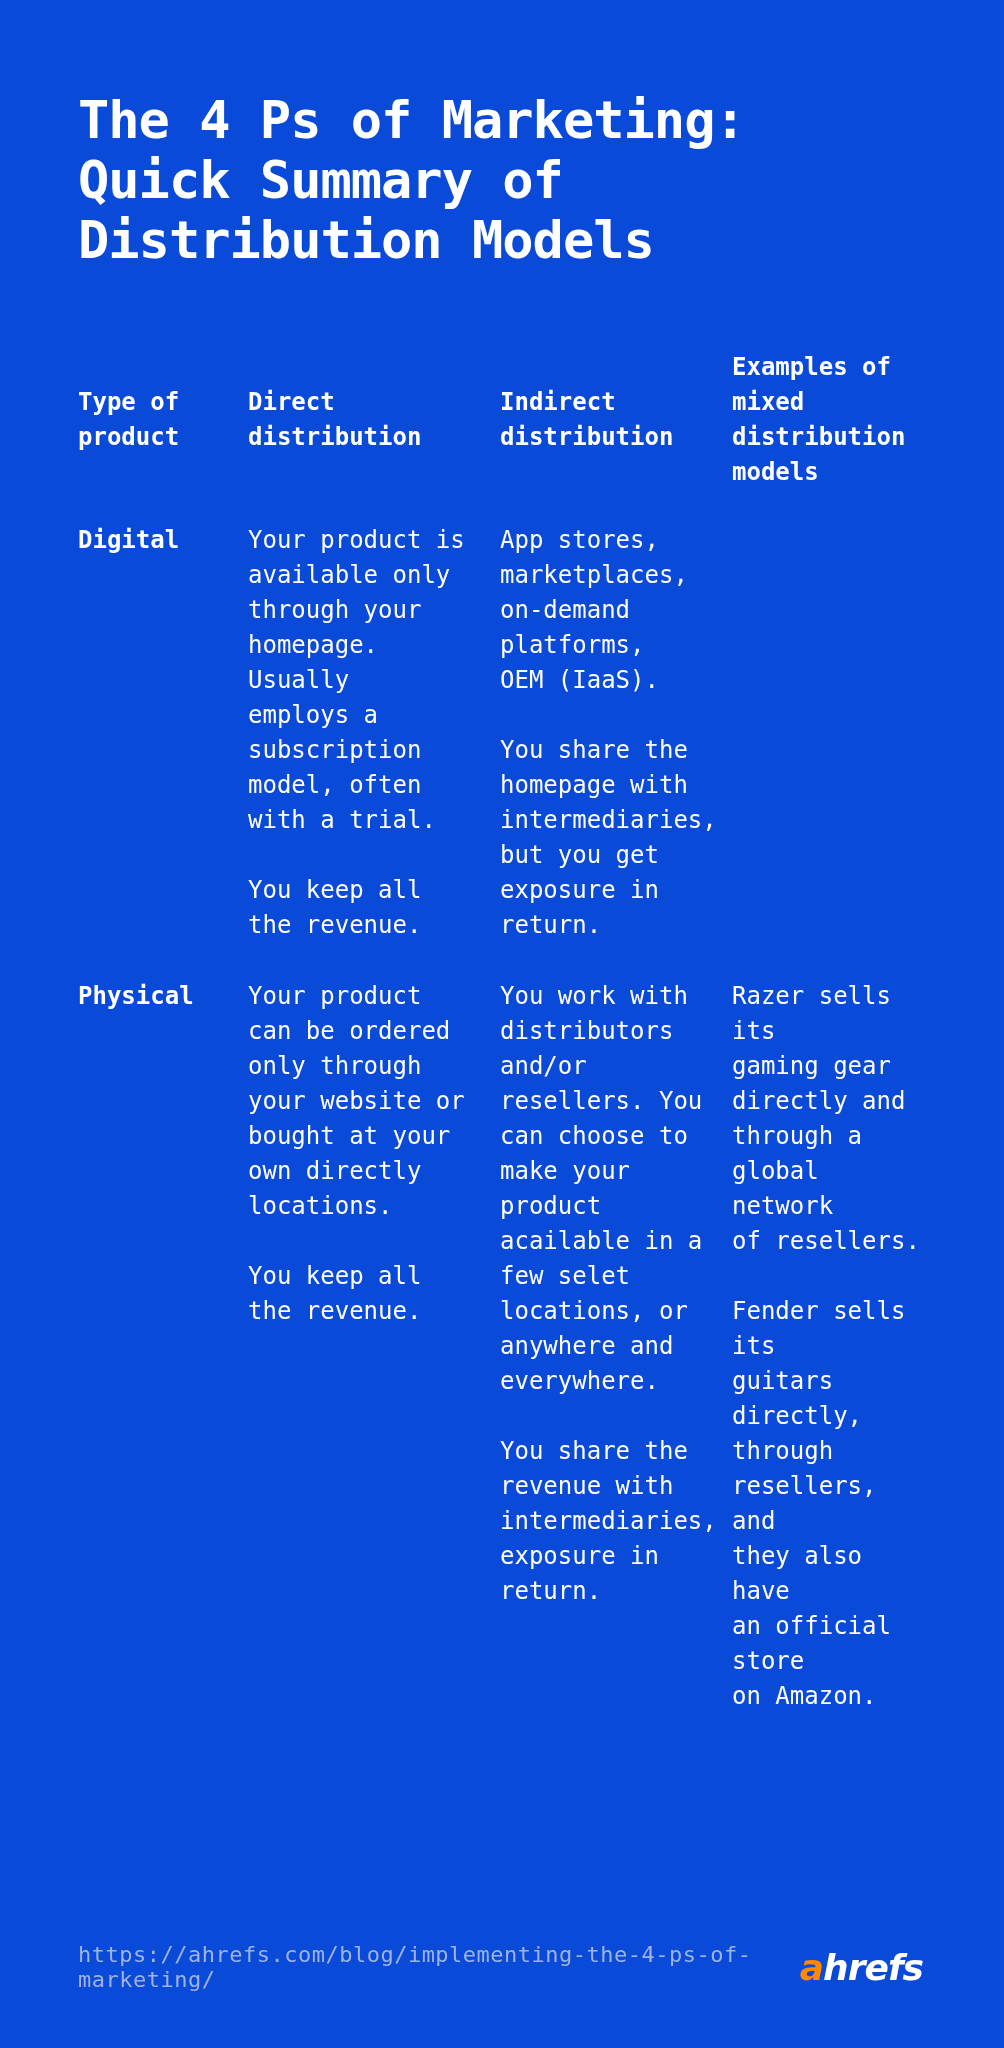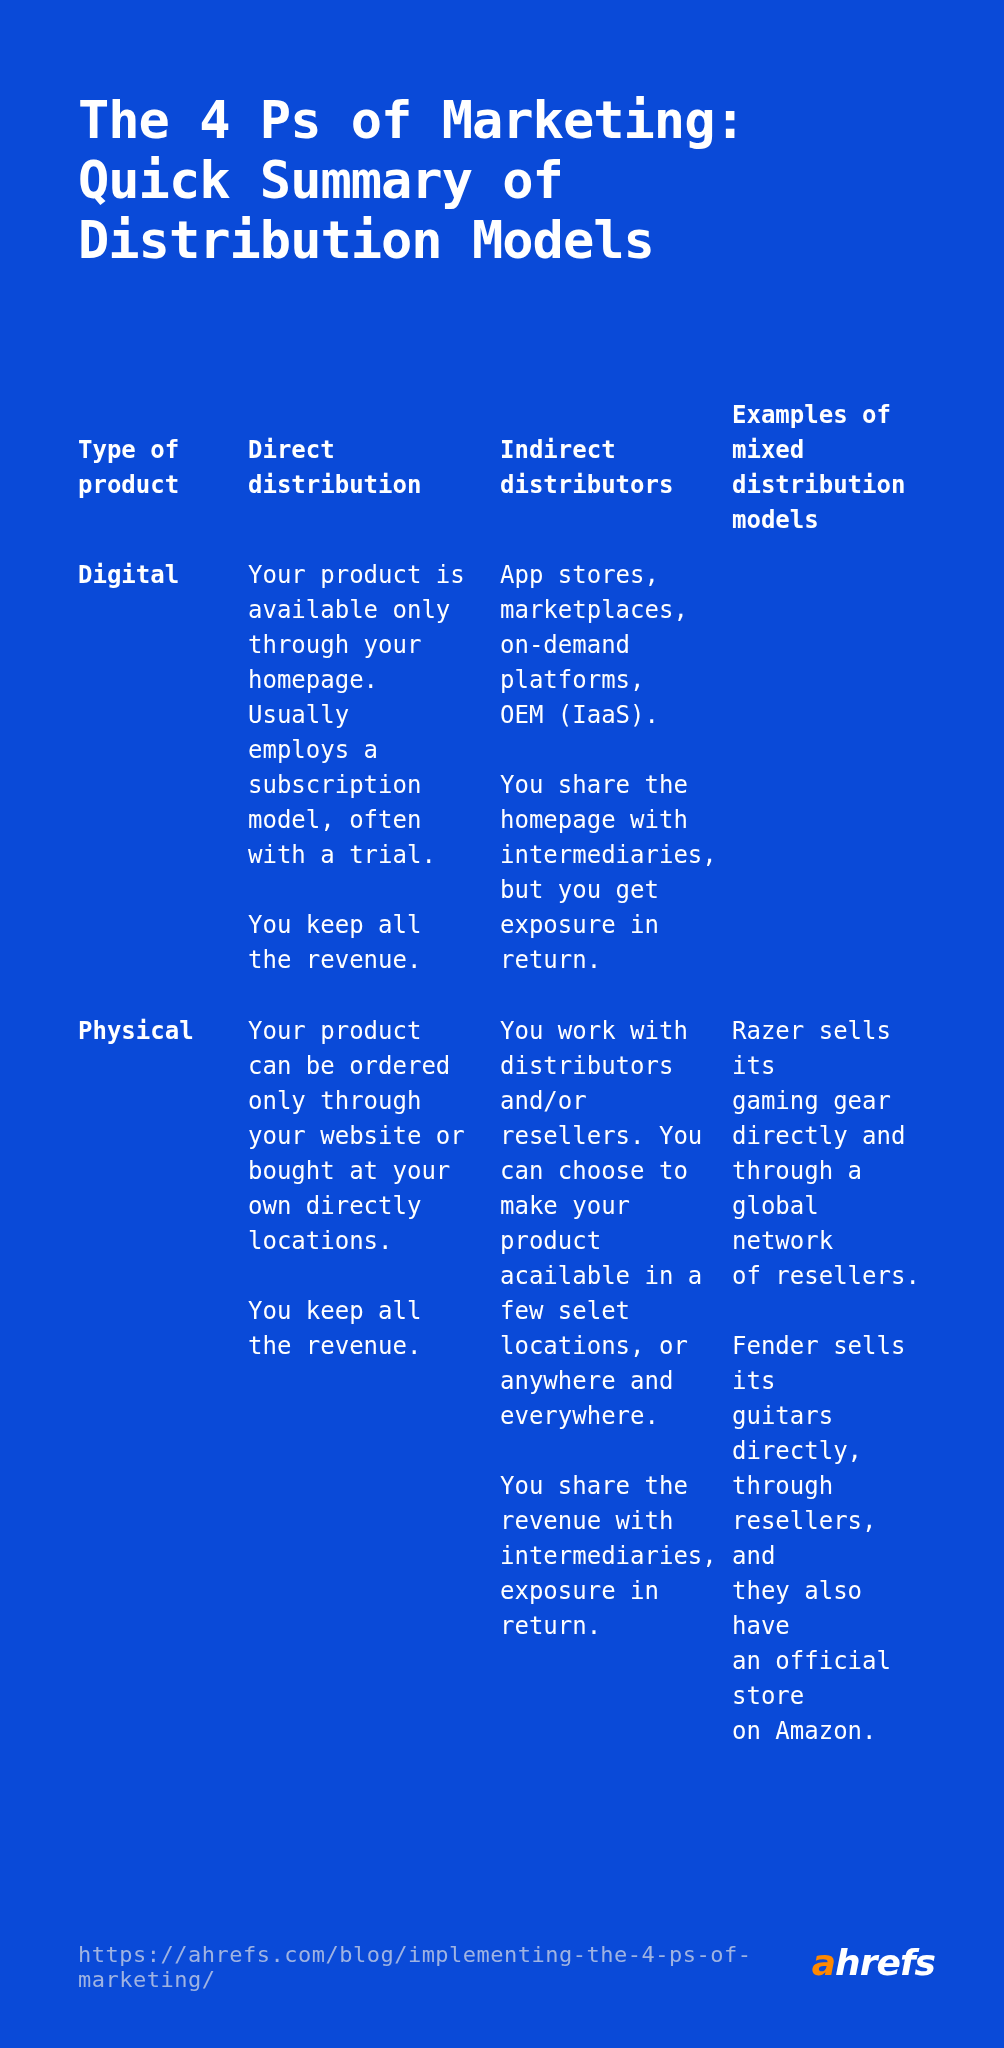--- a/index.html
+++ b/index.html
@@ -23,41 +23,40 @@
     letter-spacing: -1px;
     white-space: pre-line;
   }
   .table { display: grid; grid-template-columns: 170px 252px 232px 1fr; }
   .header-row { margin-top: 80px; align-items: end; }
   .hcell {
     font-weight: bold;
     font-size: 24px;
     line-height: 35px;
     white-space: pre-line;
-    margin-top: 48px;
   }
   .hcell.raised { margin-bottom: 35px; }
   .body-row { align-items: start; }
-  .row-digital  { margin-top: 20px; }
+  .row-digital  { margin-top: 33px; }
   .row-physical { margin-top: 36px; }
   .cell {
     font-size: 24px;
     line-height: 35px;
     white-space: pre-line;
     padding-right: 14px;
   }
   .row-label { font-weight: bold; }
   .footer {
     position: absolute;
     left: 78px;
-    right: 46px;
+    right: 58px;
     bottom: 56px;
     display: flex;
     justify-content: space-between;
-    align-items: flex-start;
+    align-items: center;
   }
   .source-url {
     font-size: 22px;
     color: #9fb3e2;
     text-decoration: none;
     letter-spacing: 0.5px;
   }
   .logo {
     font-family: "DejaVu Sans", "Liberation Sans", sans-serif;
     font-weight: bold;
@@ -76,21 +75,21 @@
   <h1 class="title">The 4 Ps of Marketing:
 Quick Summary of
 Distribution Models</h1>
 
   <div class="table header-row">
     <div class="hcell raised">Type of
 product</div>
     <div class="hcell raised">Direct
 distribution</div>
     <div class="hcell raised">Indirect
-distributors</div>
+distribution</div>
     <div class="hcell">Examples of
 mixed
 distribution
 models</div>
   </div>
 
   <div class="table body-row row-digital">
     <div class="cell row-label">Digital</div>
     <div class="cell">Your product is
 available only

